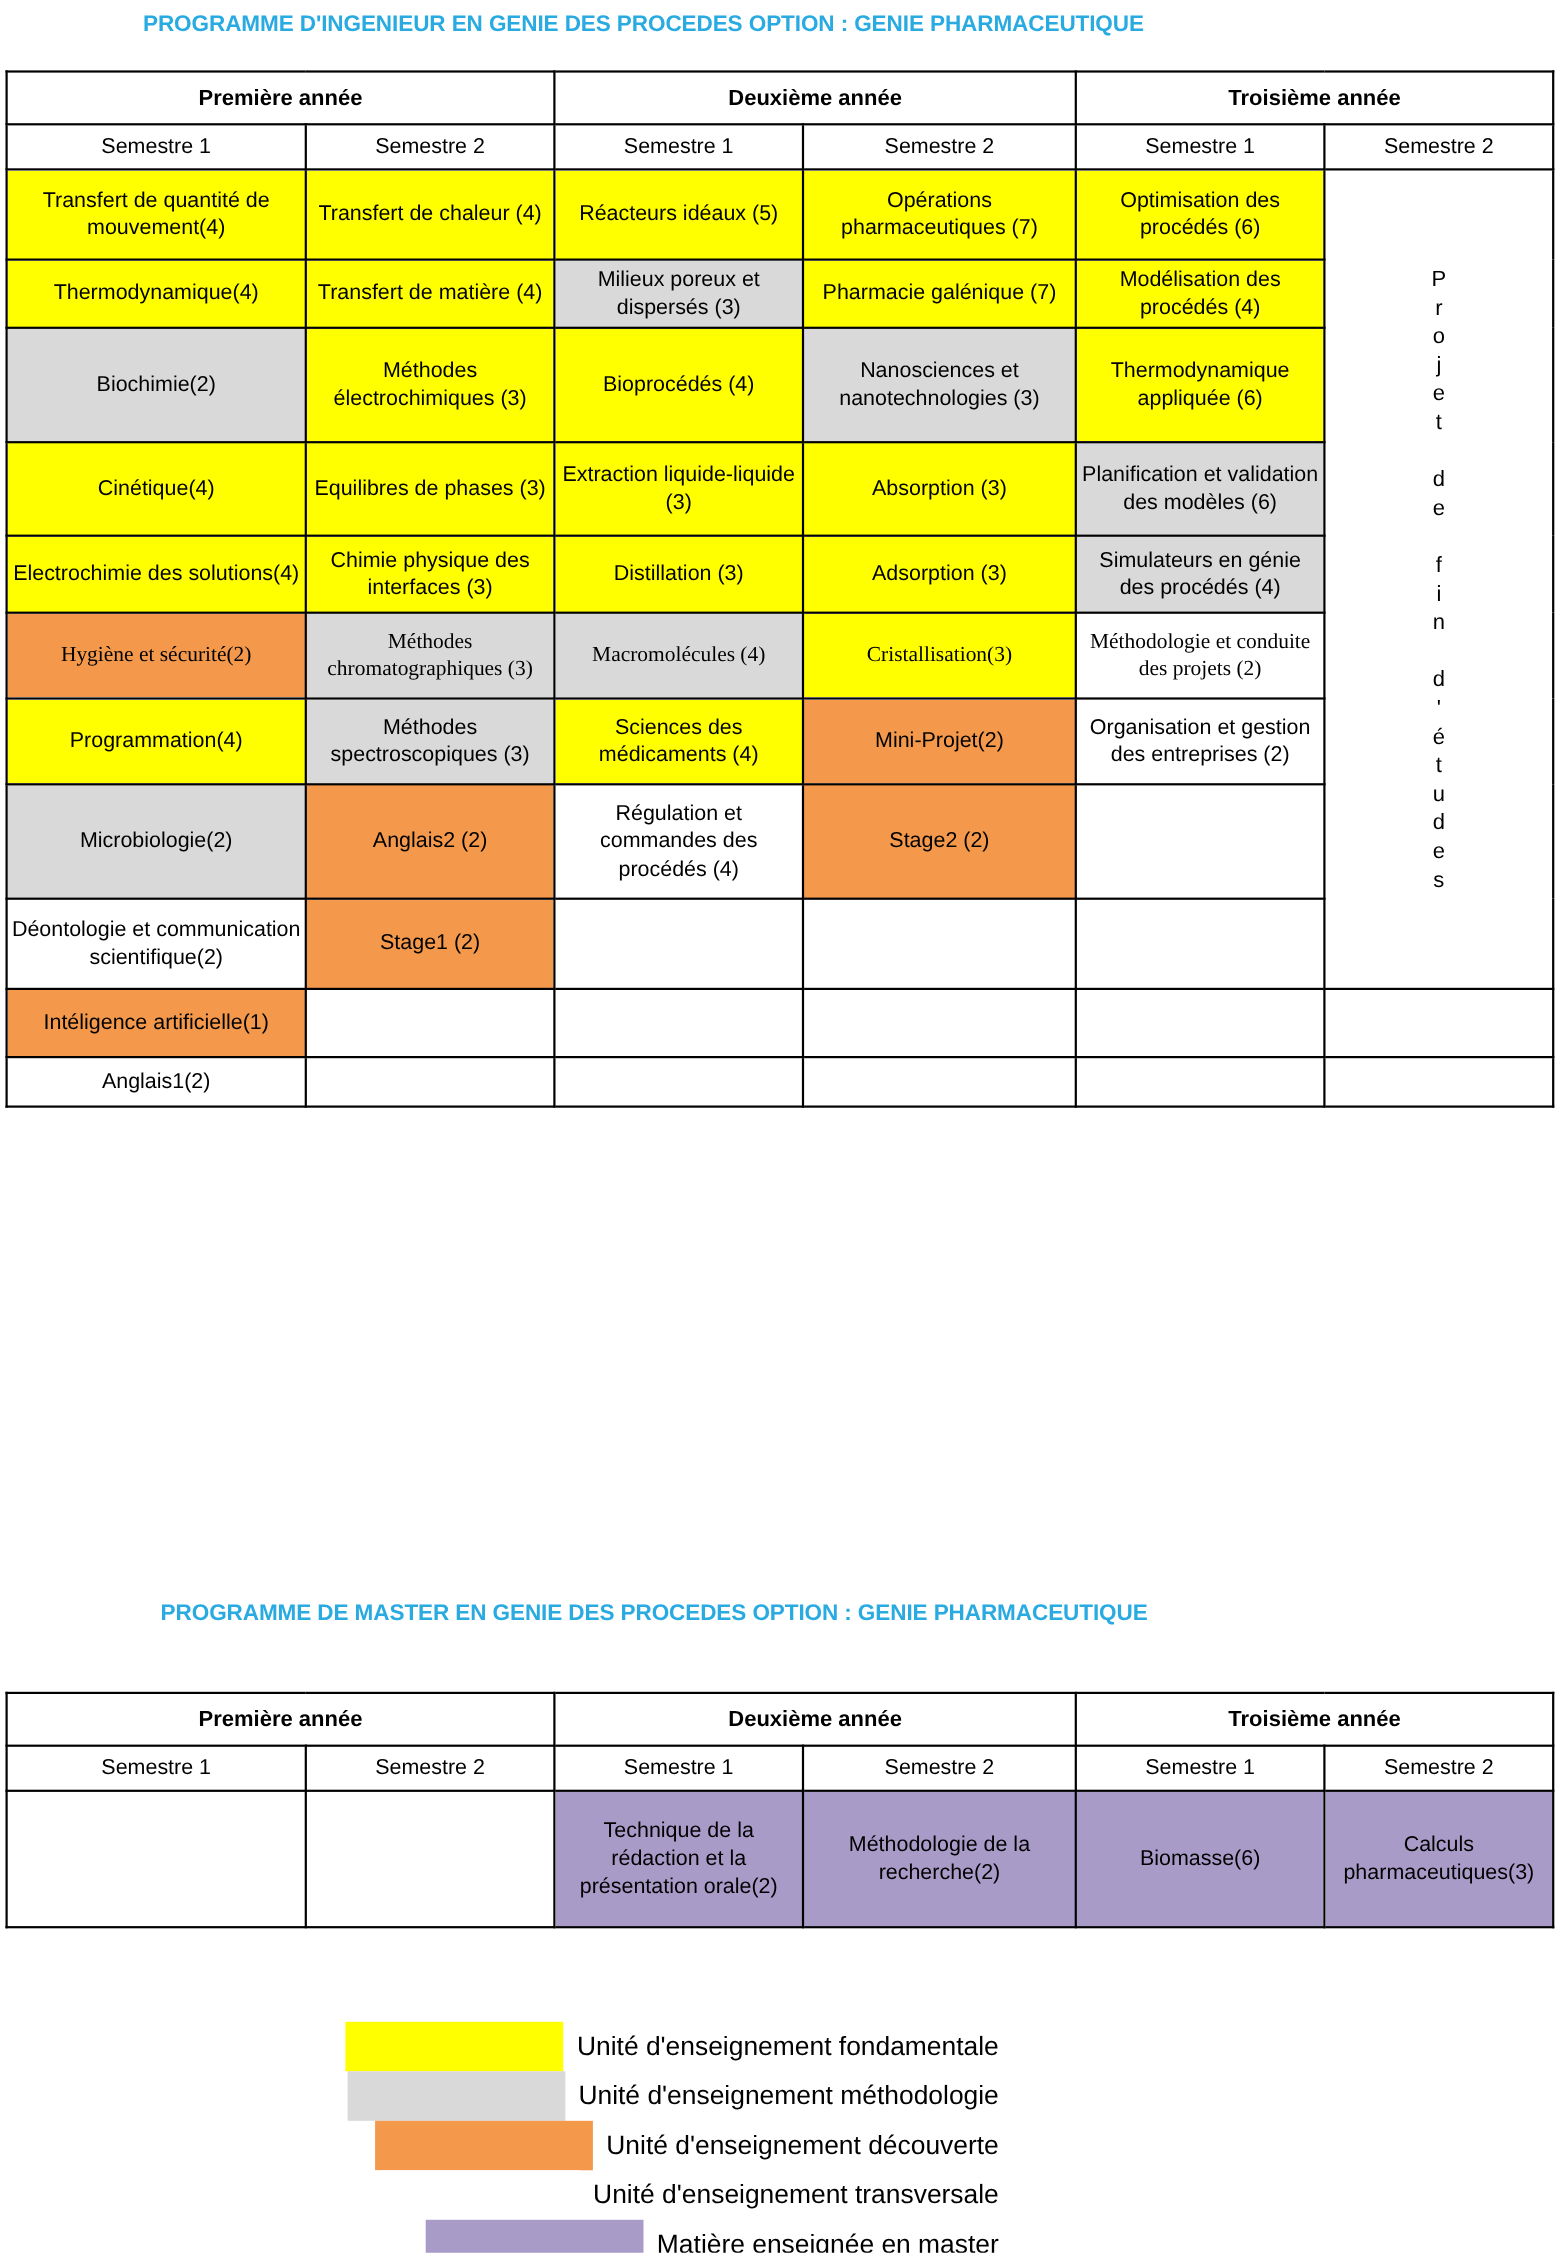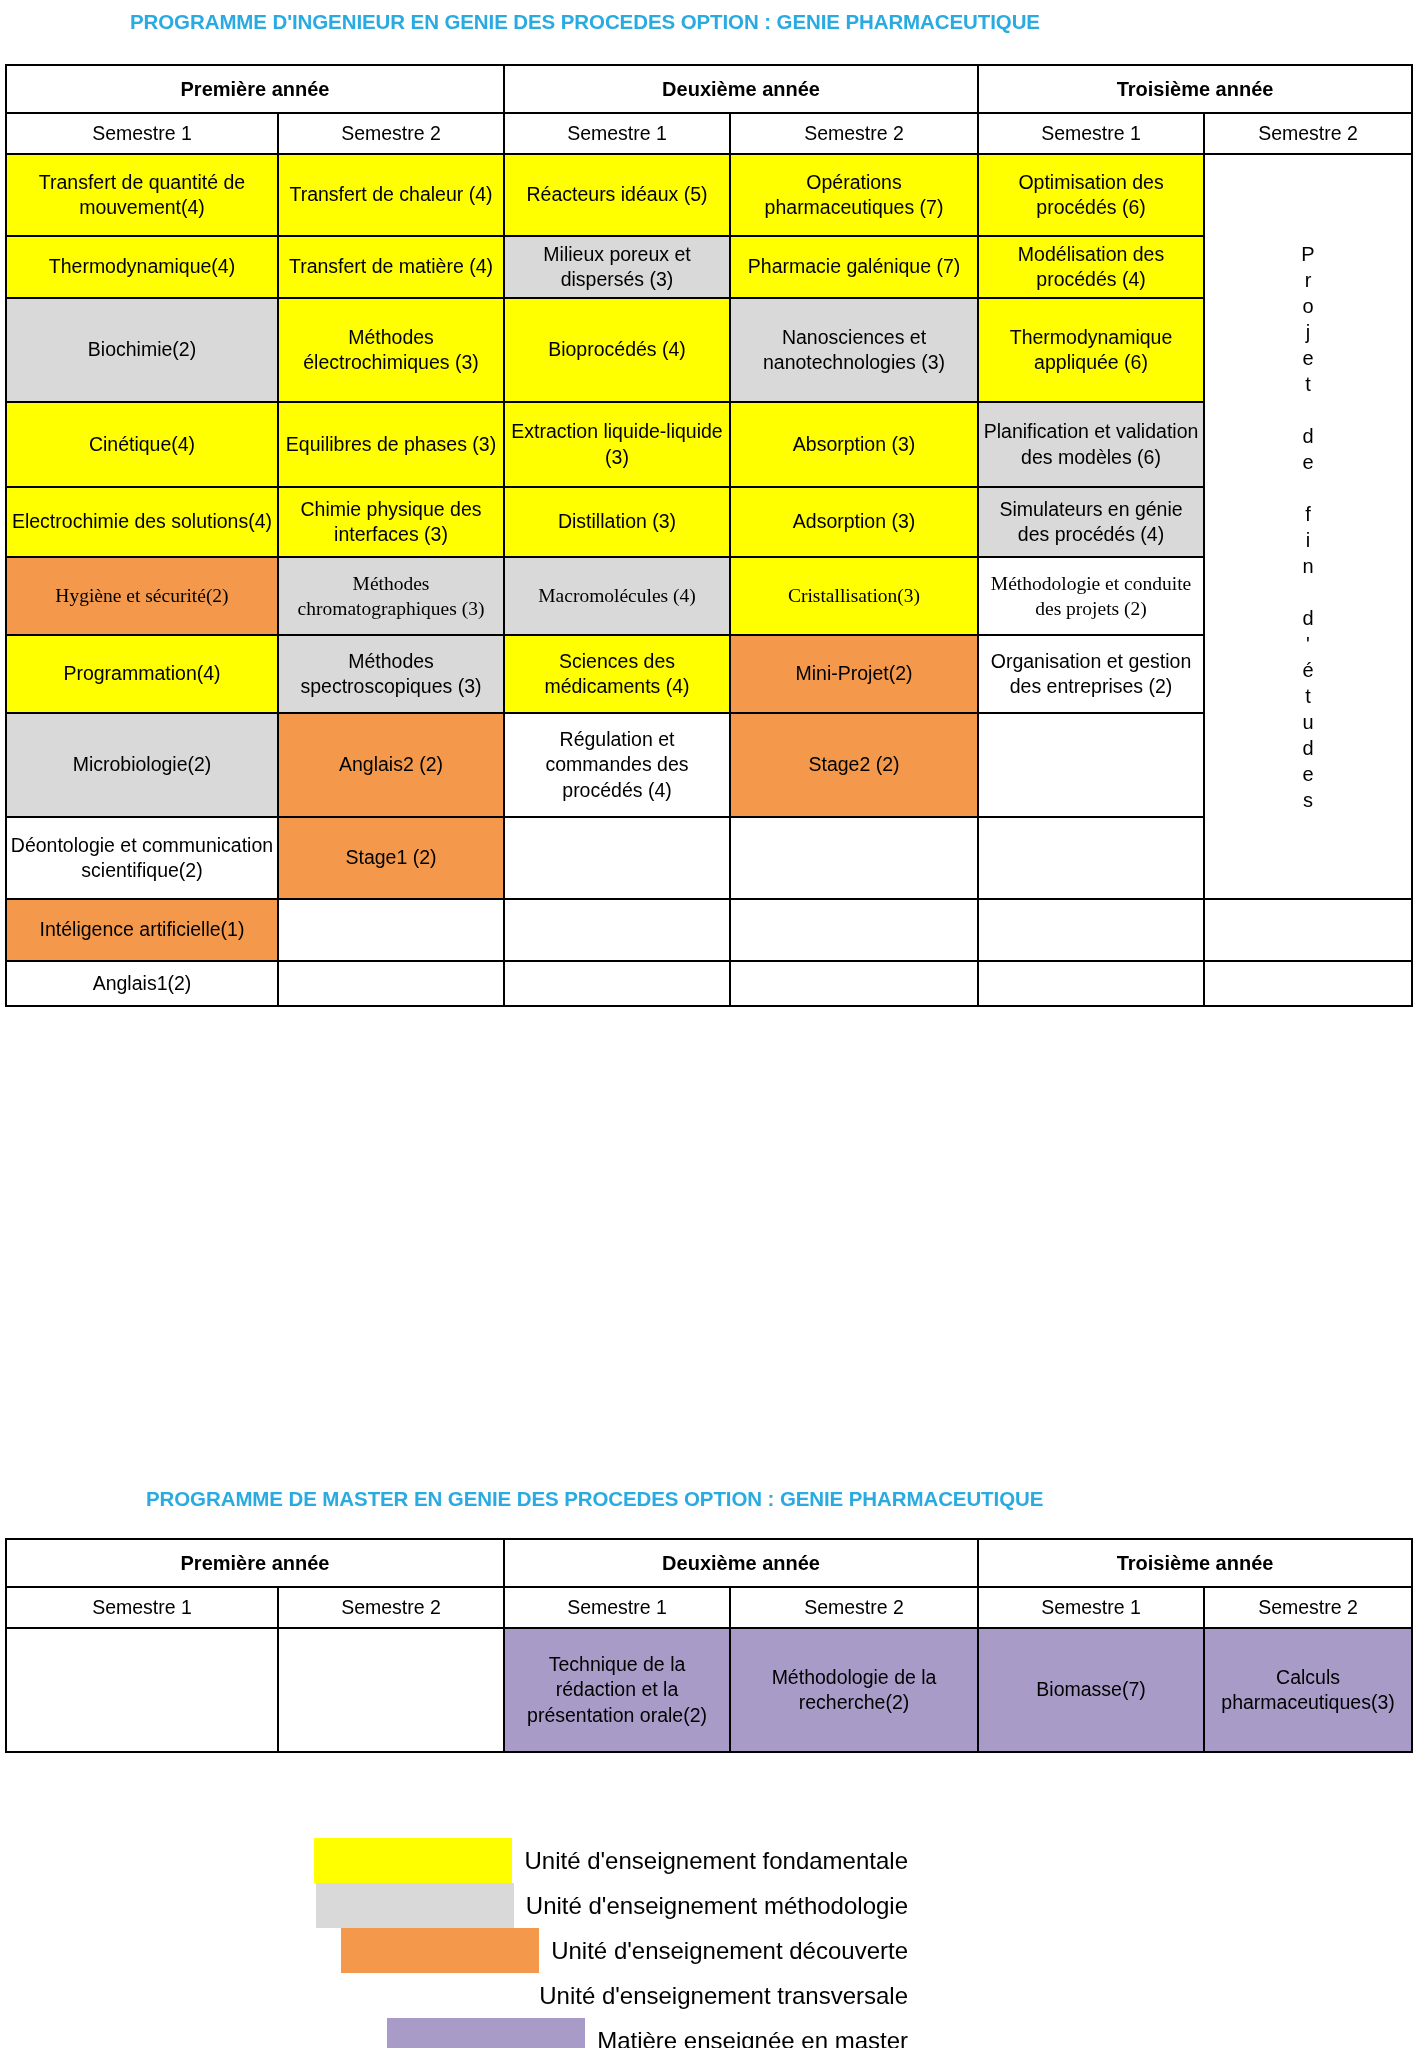--- a/index.html
+++ b/index.html
@@ -32,21 +32,20 @@
   }
   #title-ingenieur {
     position: absolute;
     left: 130px;
     top: 10px;
   }
   #title-master {
     position: absolute;
     left: 146px;
     top: 1455px;
-    margin-top: 32px;
   }
 
   
   table.prog {
     border-collapse: collapse;
     table-layout: fixed;
     position: absolute;
     font-size: 19.5px;
   }
   table.prog td, table.prog th {
@@ -291,21 +290,21 @@
         <th class="sem">Semestre 1</th>
         <th class="sem">Semestre 2</th>
       </tr>
     </thead>
     <tbody id="mas-body">
         <tr>
           <td class="c-trans body"></td>
           <td class="c-trans body"></td>
           <td class="c-mast body">Technique de la rédaction et la présentation orale(2)</td>
           <td class="c-mast body">Méthodologie de la recherche(2)</td>
-          <td class="c-mast body">Biomasse(7)</td>
+          <td class="c-mast body">Biomasse(6)</td>
           <td class="c-mast body">Calculs pharmaceutiques(3)</td>
         </tr>
       </tbody>
   </table>
 
   <div id="legend">
       <div class="legend-row">
         <div class="legend-swatch" style="background: rgb(255, 255, 0);"></div>
         <div class="legend-label">Unité d'enseignement fondamentale</div>
       </div>

